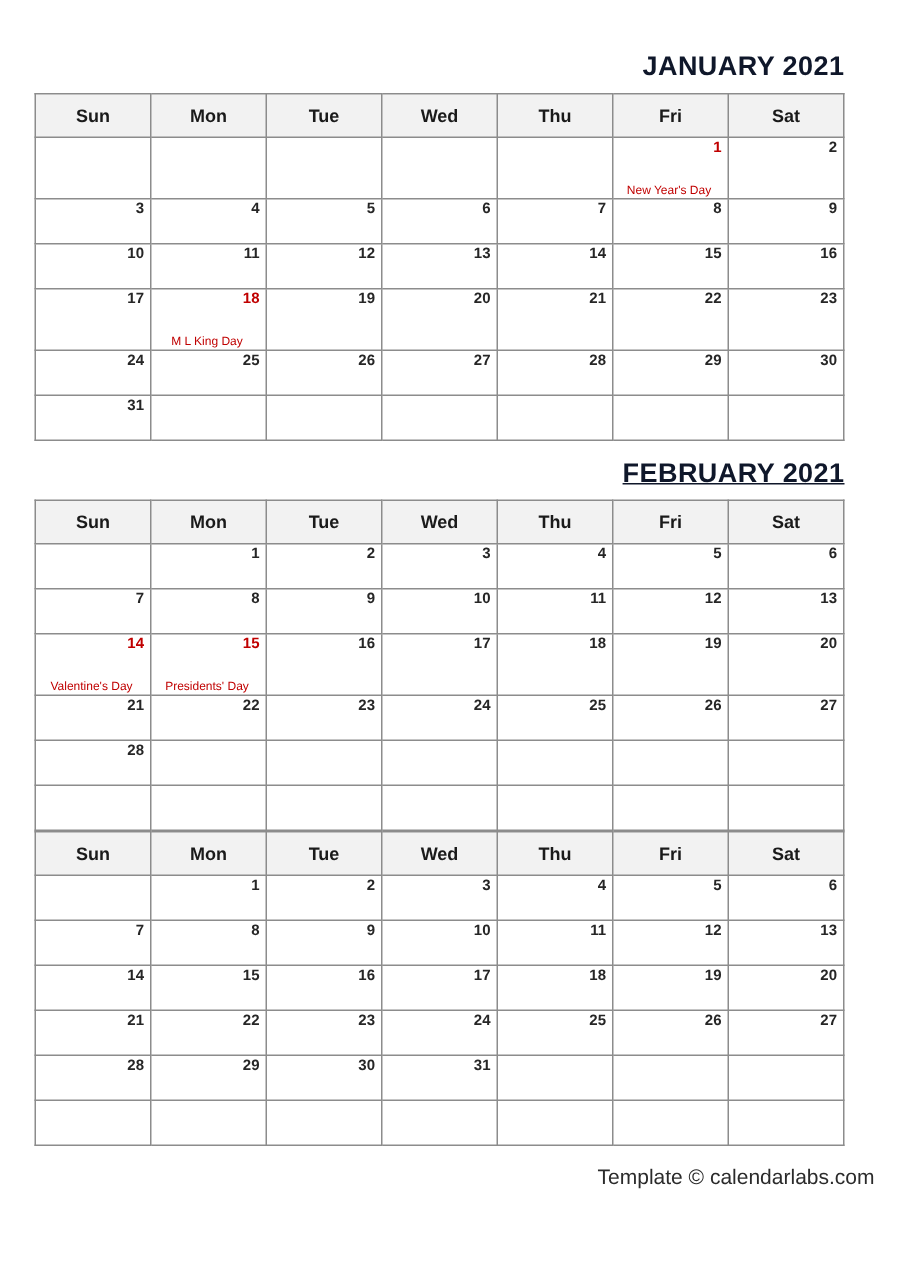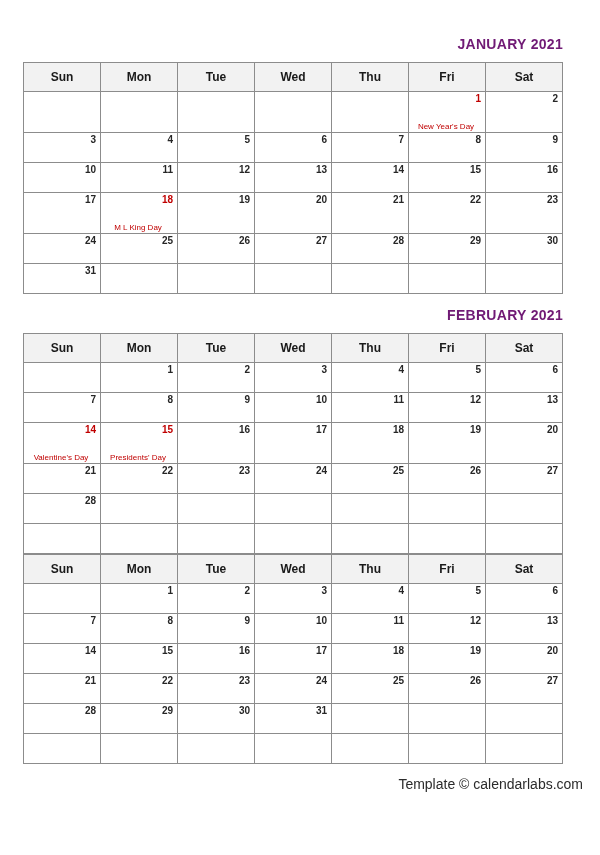--- a/index.html
+++ b/index.html
@@ -10,29 +10,29 @@
     font-family: "Liberation Sans", sans-serif;
     color: #1f1f1f;
     overflow: hidden;
   }
   .page {
     width: 600px;
     height: 855px;
     padding: 33px 37px 0 23px;
   }
   .month-title {
-    font-size: 14px;
+    font-size: 18px;
     line-height: 22px;
     font-weight: 700;
     text-align: right;
-    color: #701a75;
+    color: #0f172a;
     letter-spacing: 0.3px;
     margin-bottom: 7px;
   }
-  .month + .month .month-title { margin-top: 10px; }
+  .month + .month .month-title { margin-top: 10px; text-decoration: underline; }
   table.cal {
     width: 540px;
     table-layout: fixed;
     border-collapse: collapse;
   }
   table.cal th, table.cal td {
     border: 1px solid var(--border-color, #8c8c8c);
   }
   table.cal th {
     height: 29px;

